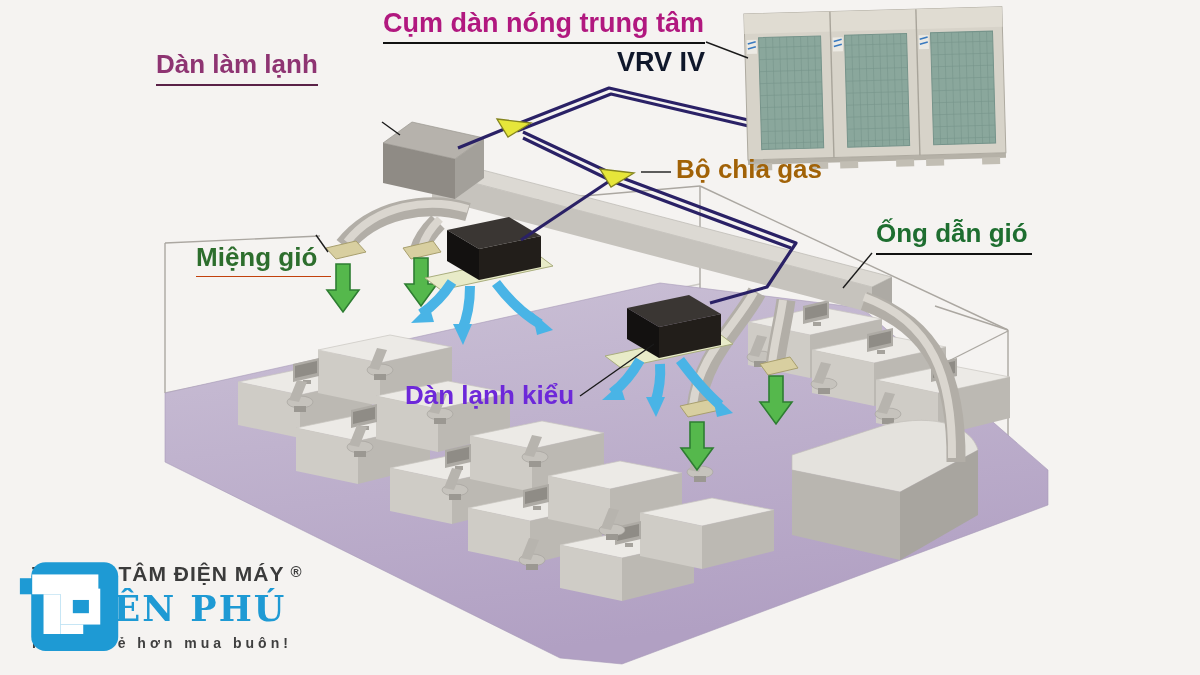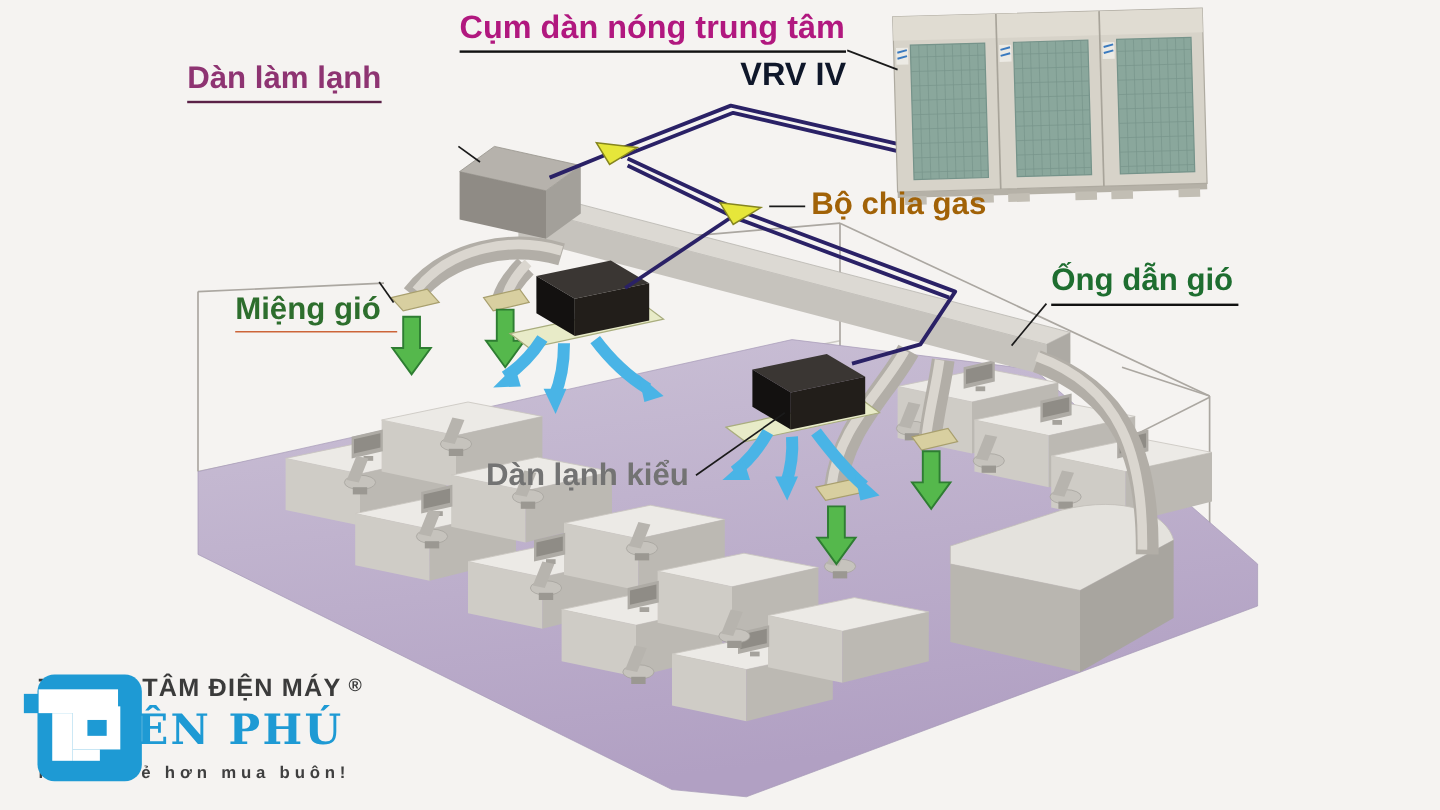--- a/index.html
+++ b/index.html
@@ -9,21 +9,21 @@
     font-family:"Liberation Sans",sans-serif;
   }
   .stage svg{position:absolute;left:0;top:0;}
   .lbl{position:absolute;font-weight:bold;line-height:1.15;white-space:nowrap;}
   .lbl-outdoor{left:383px;top:8px;font-size:27px;color:#b1187f;border-bottom:2px solid #111;padding-bottom:3px;width:322px;}
   .lbl-vrv{left:383px;top:47px;width:322px;text-align:right;font-size:27px;color:#0f172a;}
   .lbl-ductunit{left:156px;top:50px;font-size:26px;color:#8e3472;border-bottom:2px solid #5a2147;padding-bottom:4px;}
   .lbl-mieng{left:196px;top:200px;font-size:26px;color:#2d6e2d;border-bottom:1px solid #c2410c;padding-bottom:3px;padding-right:14px;margin-top:43px;}
   .lbl-bochia{left:676px;top:155px;font-size:26px;color:#a16207;}
   .lbl-ongdan{left:876px;top:219px;font-size:26px;color:#1e6e30;border-bottom:2px solid #111;padding-bottom:4px;padding-right:4px;}
-  .lbl-cassette{left:405px;top:381px;font-size:26px;color:#737373;}
+  .lbl-cassette{left:405px;top:381px;font-size:26px;color:#6d28d9;}
   
   .logo{position:absolute;left:18px;top:556px;display:flex;align-items:flex-start;}
   .logo-icon{width:104px;height:104px;flex:0 0 auto;}
   .logo-text{margin-left:14px;padding-top:6px;}
   .logo-line1{font-size:21px;font-weight:bold;color:#3b3b3b;letter-spacing:1px;}
   .logo-line1 .reg{font-size:15px;vertical-align:4px;margin-left:6px;}
   .logo-name{font-family:"DejaVu Serif",serif;font-size:35px;font-weight:bold;color:#1e9ad4;letter-spacing:2px;margin-top:2px;}
   .logo-tag{font-size:14px;font-weight:bold;color:#3f3f3f;letter-spacing:4px;margin-top:6px;}
 </style>
 </head>

